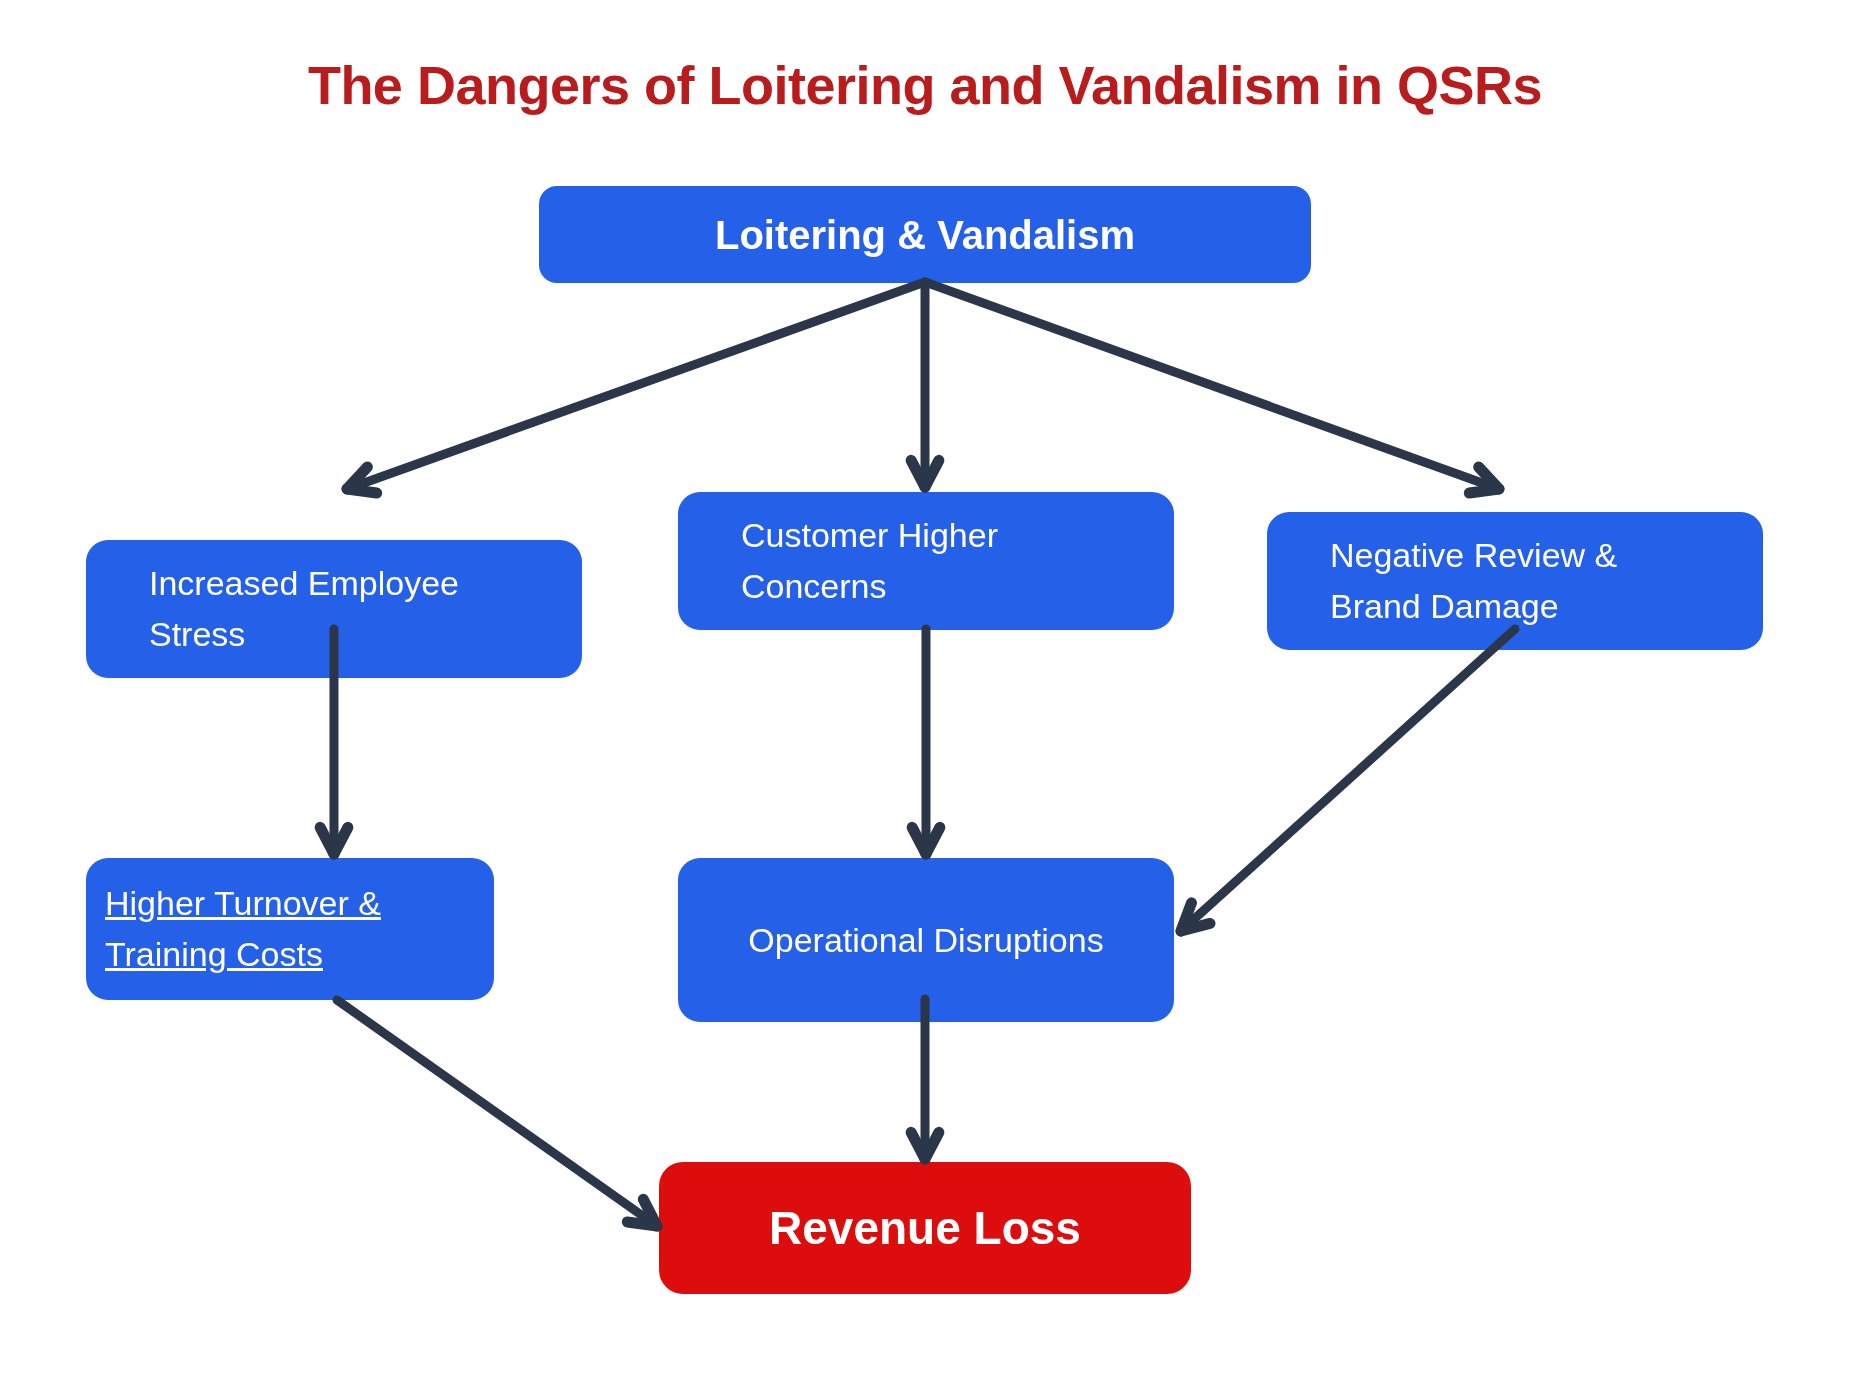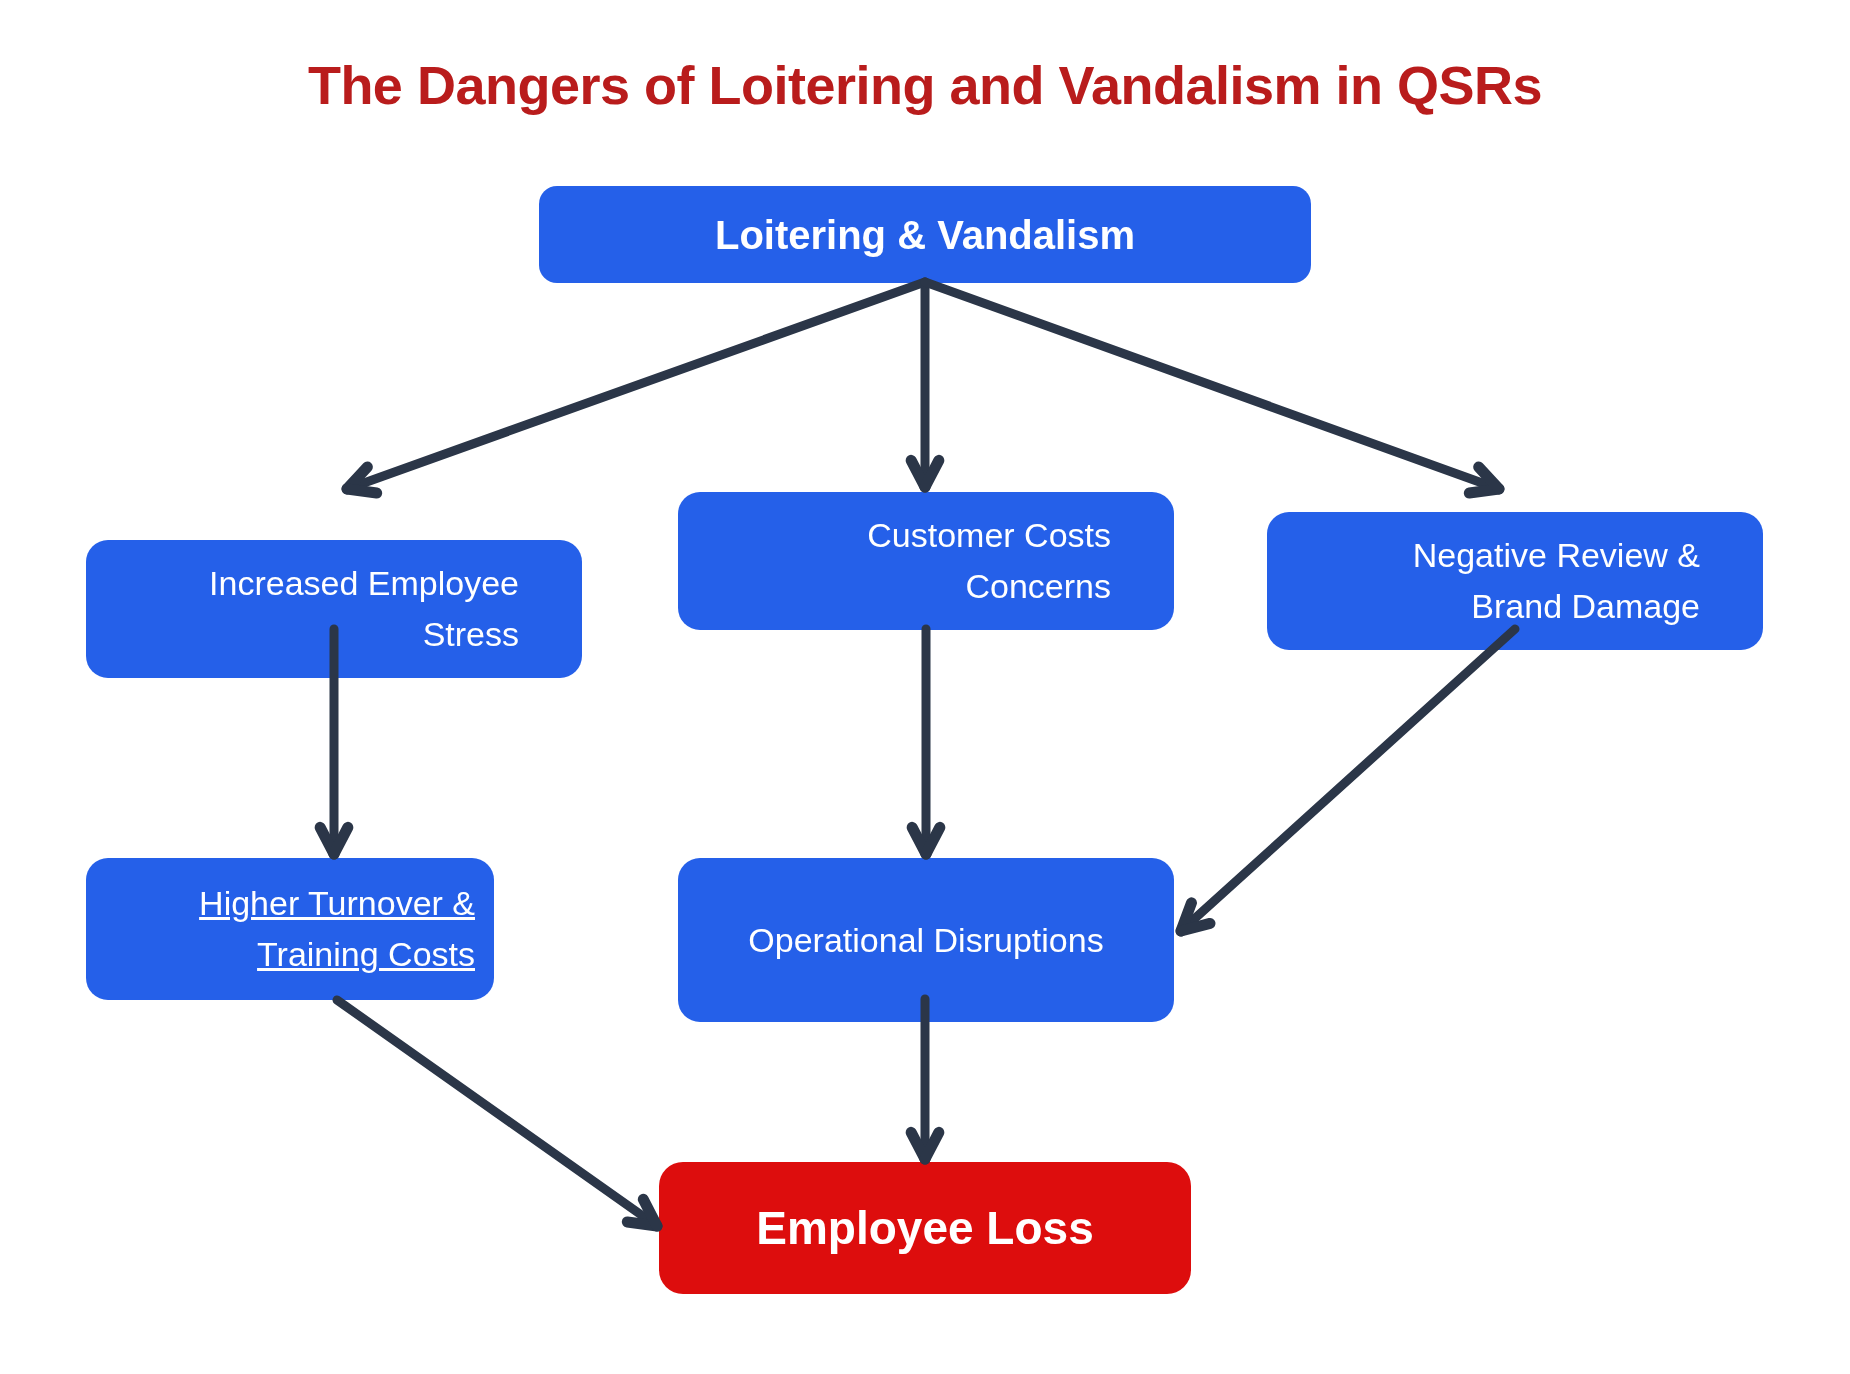--- a/index.html
+++ b/index.html
@@ -37,21 +37,21 @@
   }
   .node {
     position: absolute;
     z-index: 1;
     background: #2560e9;
     border-radius: 22px;
     color: #ffffff;
     display: flex;
     align-items: center;
     justify-content: center;
-    text-align: right;
+    text-align: left;
     font-size: 34px;
     line-height: 1.5;
   }
   .node .label { display: inline-block; }
   .node .label.narrow { max-width: 370px; }
 
   #node-root {
     left: 539px; top: 186px; width: 772px; height: 97px;
     font-size: 40px; font-weight: 700; border-radius: 18px;
   }
@@ -101,32 +101,32 @@
 
   <div class="node" id="node-root">
     <span class="label">Loitering &amp; Vandalism</span>
   </div>
 
   <div class="node" id="node-stress">
     <span class="label narrow">Increased Employee Stress</span>
   </div>
 
   <div class="node" id="node-safety">
-    <span class="label narrow">Customer Costs Concerns</span>
+    <span class="label narrow">Customer Higher Concerns</span>
   </div>
 
   <div class="node" id="node-review">
     <span class="label narrow">Negative Review &amp; Brand Damage</span>
   </div>
 
   <div class="node" id="node-turnover">
     <span class="label narrow">Higher Turnover &amp; Training Costs</span>
   </div>
 
   <div class="node" id="node-disruptions">
     <span class="label">Operational Disruptions</span>
   </div>
 
   <div class="node" id="node-revenue">
-    <span class="label">Employee Loss</span>
+    <span class="label">Revenue Loss</span>
   </div>
 
 </div>
 
 </body></html>

